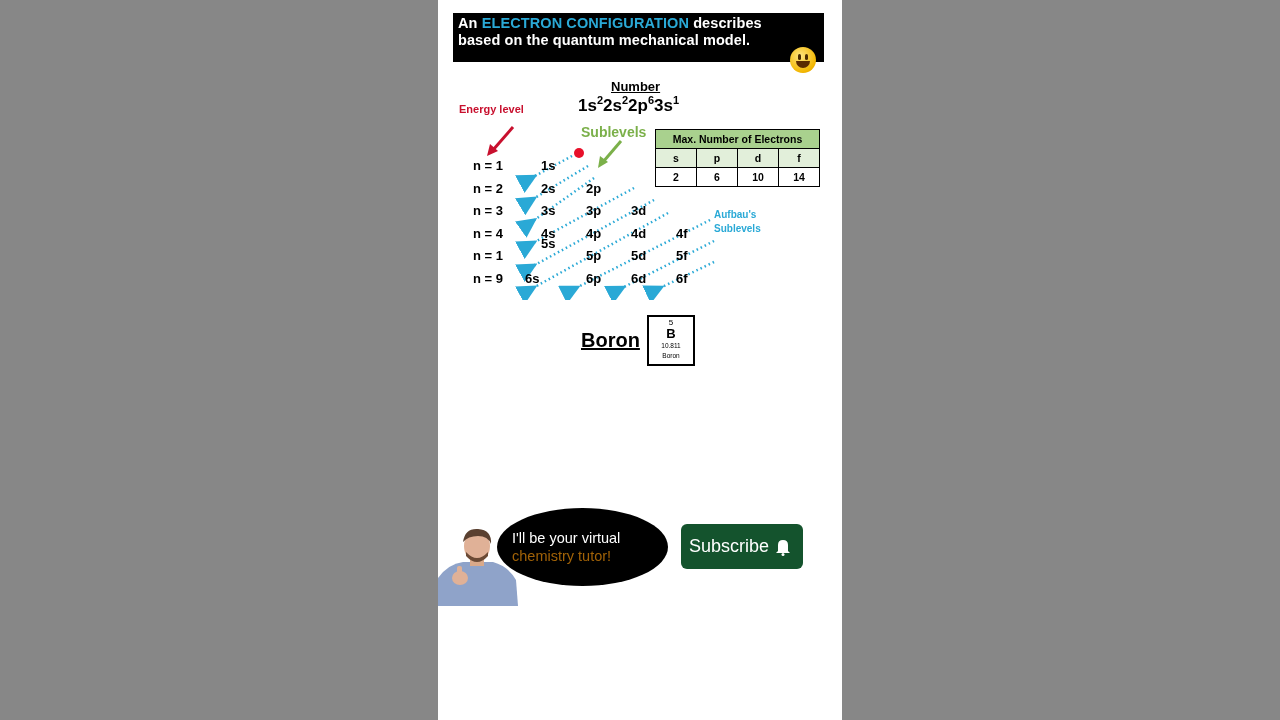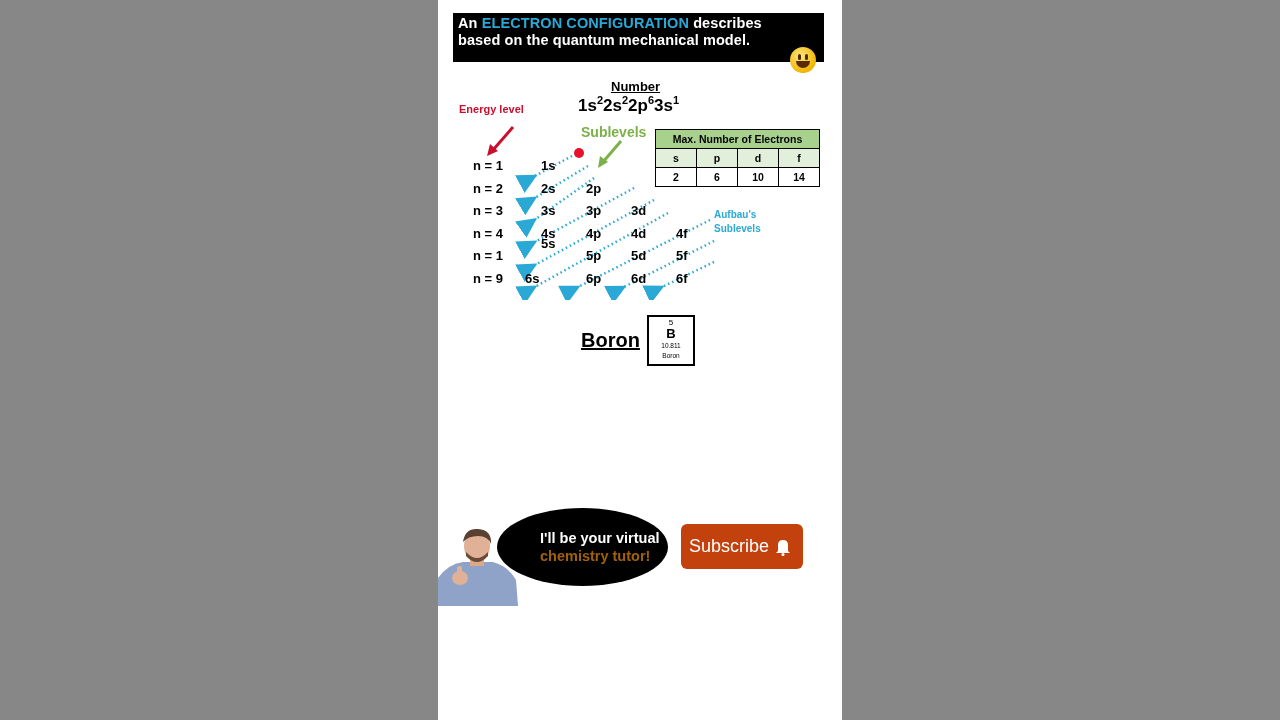--- a/index.html
+++ b/index.html
@@ -24,23 +24,23 @@
   table.maxe td.hdr { background:#a9d18e; height:16px; }
   table.maxe tr.sub td { background:#e2efda; }
   .boron-word { position:absolute; left:143px; top:329px; font-weight:bold; font-size:20px; text-decoration:underline; color:#000; }
   .ptile { position:absolute; left:209px; top:315px; width:44px; height:47px; border:2px solid #000; text-align:center; }
   .ptile .num { font-size:8px; margin-top:1px; }
   .ptile .sym { font-size:13px; font-weight:bold; line-height:13px; }
   .ptile .mass { font-size:6.5px; margin-top:2px; }
   .ptile .name { font-size:6.5px; margin-top:3px; }
   .tutor { position:absolute; left:0; top:528px; width:80px; height:78px; }
   .bubble { position:absolute; left:59px; top:508px; width:171px; height:78px; background:#000; border-radius:50%; }
-  .bubble-text { position:absolute; left:74px; top:529px; font-weight:bold; font-size:14.5px; line-height:18px; color:#fff;margin-left:28px; }
+  .bubble-text { position:absolute; left:74px; top:529px; font-weight:normal; font-size:14.5px; line-height:18px; color:#fff; }
   .bubble-text .hl { color:#a16207; }
-  .subscribe { position:absolute; left:243px; top:524px; width:122px; height:45px; background:#c2410c; border-radius:6px; color:#fff; font-size:18px; display:flex; align-items:center; padding-left:8px; box-sizing:border-box; }
+  .subscribe { position:absolute; left:243px; top:524px; width:122px; height:45px; background:#14532d; border-radius:6px; color:#fff; font-size:18px; display:flex; align-items:center; padding-left:8px; box-sizing:border-box; }
   .subscribe .bell { margin-left:7px; }
 </style>
 </head>
 <body>
 
 <div class="frame">
 
   <div class="banner">
     <div><span>An </span><span class="hl">ELECTRON CONFIGURATION</span><span> describes</span></div>
     <div>based on the quantum mechanical model.</div>

